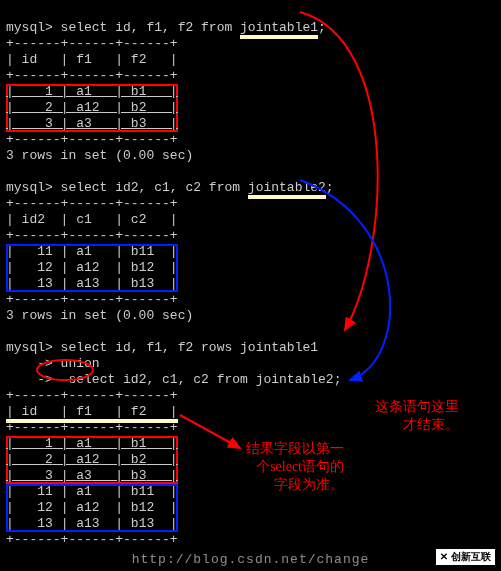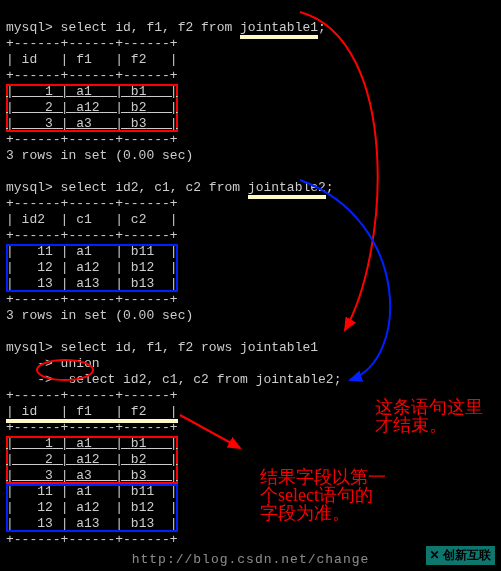--- a/index.html
+++ b/index.html
@@ -33,41 +33,42 @@
   }
   .svg-overlay {
     position: absolute;
     top: 0; left: 0;
     pointer-events: none;
   }
   .cn-note {
     position: absolute;
     color: #ff0000;
     font-family: "SimSun","Songti SC",serif;
-    font-size: 18px;
+    font-size: 14px;
     line-height: 18px;
+    text-align: right;
   }
   .watermark {
     position: absolute;
     bottom: 4px;
     left: 0;
     width: 100%;
     text-align: center;
     color: #e5e5e5;
     font-size: 13px;
     opacity: 0.6;
     letter-spacing: 1px;
   }
   .logo {
     position: absolute;
     right: 6px;
     bottom: 6px;
-    background: #0f766e;
+    background: #ffffff;
     color: #000;
-    font-size: 12px;
+    font-size: 10px;
     padding: 1px 4px;
     font-family: sans-serif;
     font-weight: bold;
   }
 </style>
 </head>
 <body>
 
 <div class="terminal">
 <span><span>mysql&gt; </span></span><span><span>select id, f1, f2 from </span><span class="underline-red">jointable1</span>;</span>
@@ -119,18 +120,18 @@
 
   <path d="M300,180 C410,220 410,360 350,380" stroke="#0020ff" stroke-width="2" fill="none" marker-end="url(#arr-blue)"></path>
 
   <path d="M180,415 L240,448" stroke="#ff0000" stroke-width="2" fill="none" marker-end="url(#arr-red)"></path>
 
   <ellipse cx="65" cy="370" rx="28" ry="10" stroke="#ff0000" stroke-width="2" fill="none"></ellipse>
 </svg>
 
 <div class="cn-note" style="left:375px;top:398px;white-space:pre;">这条语句这里
 才结束。</div>
-<div class="cn-note" style="left:260px;top:440px;white-space:pre;margin-top:28px;">结果字段以第一
+<div class="cn-note" style="left:246px;top:440px;white-space:pre;">结果字段以第一
 个select语句的
 字段为准。</div>
 
 <div class="watermark">http://blog.csdn.net/change</div>
 <div class="logo">✕ <span>创新互联</span></div>
 
 </body></html>

